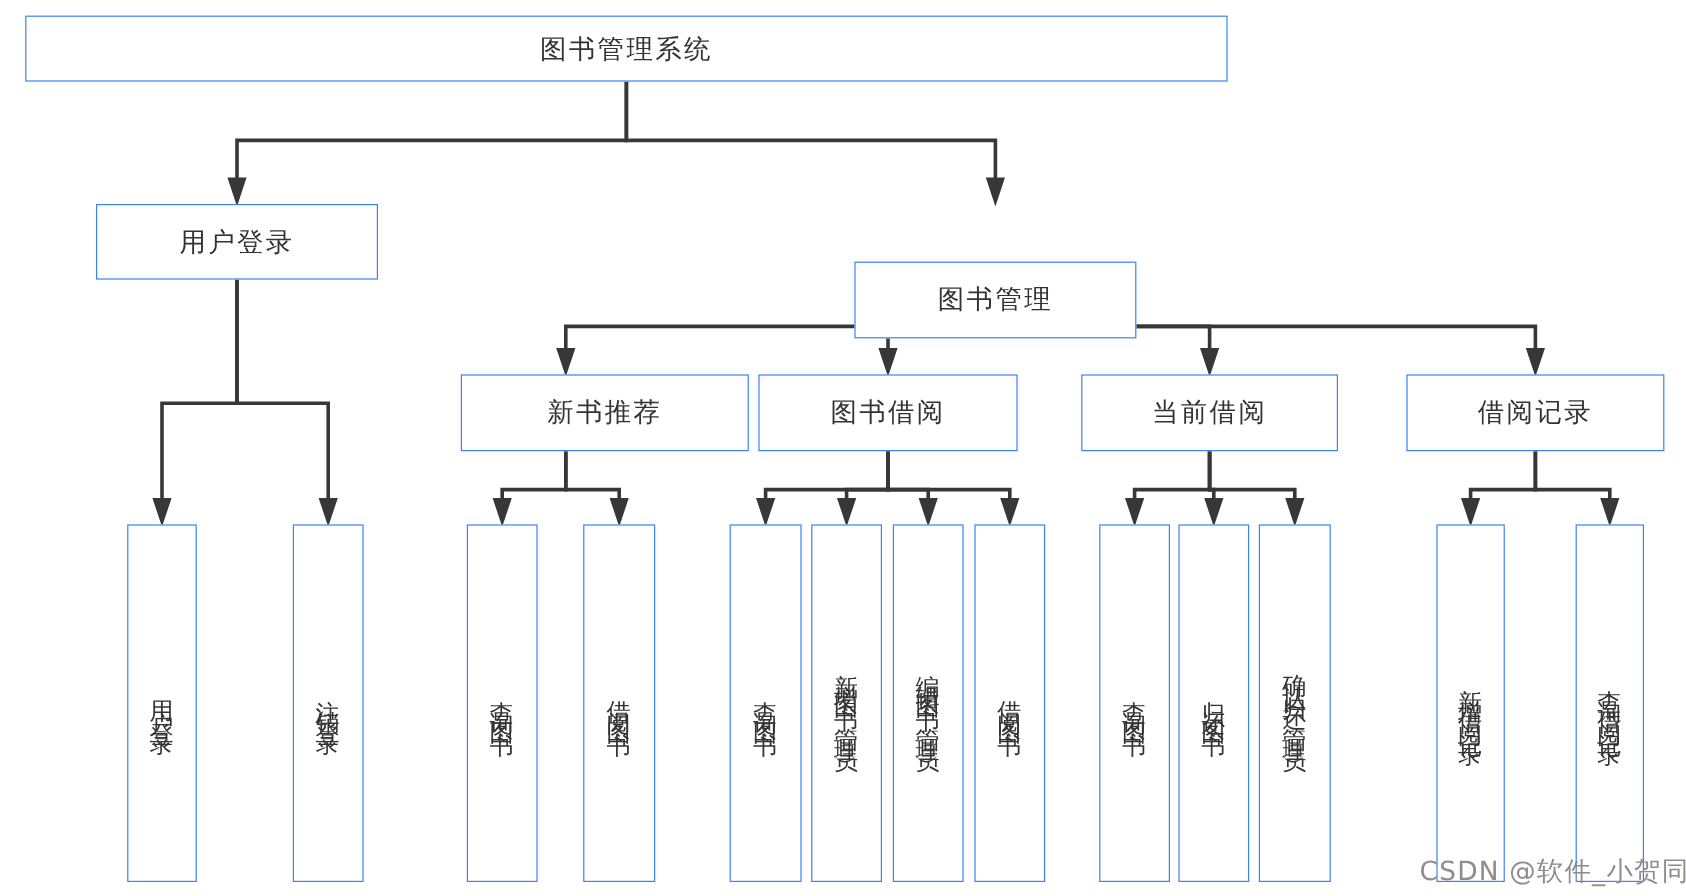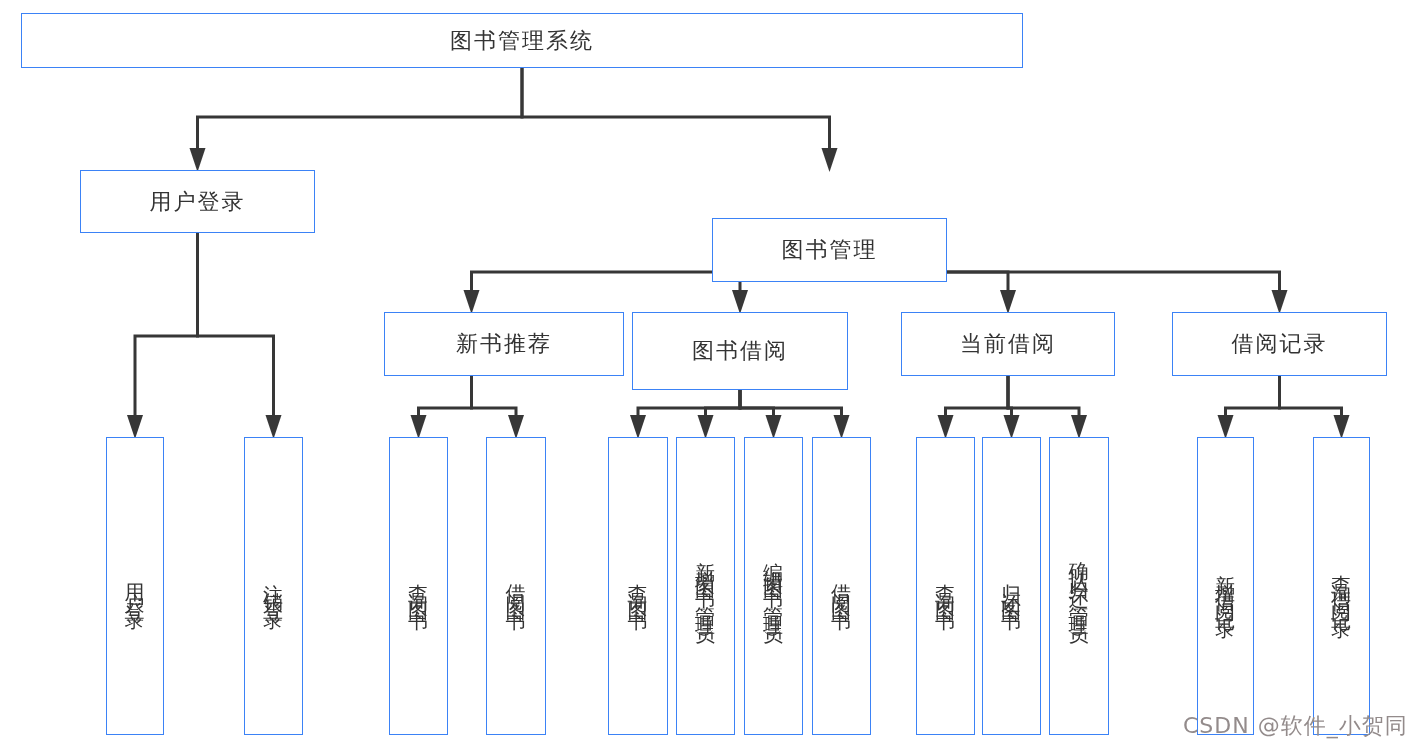--- a/index.html
+++ b/index.html
@@ -122,21 +122,21 @@
     </div>
     <div class="node" style="left: 80px; top: 170px; width: 235px; height: 63px;">
       <span class="label">用户登录</span>
     </div>
     <div class="node" style="left: 712px; top: 170px; width: 235px; height: 64px; margin-top: 48px;">
       <span class="label">图书管理</span>
     </div>
     <div class="node" style="left: 364px; top: 312px; width: 240px; height: 64px; margin-left: 20px;">
       <span class="label">新书推荐</span>
     </div>
-    <div class="node" style="left: 632px; top: 312px; width: 216px; height: 78px;">
+    <div class="node" style="left: 632px; top: 312px; width: 216px; height: 64px;">
       <span class="label">图书借阅</span>
     </div>
     <div class="node" style="left: 901px; top: 312px; width: 214px; height: 64px;">
       <span class="label">当前借阅</span>
     </div>
     <div class="node" style="left: 1172px; top: 312px; width: 215px; height: 64px; font-family: Liberation Serif, serif;">
       <span class="label">借阅记录</span>
     </div>
     <div class="node vertical" style="left: 106px; top: 437px; width: 58px; height: 298px;">
       <span class="label">用户登录</span>

